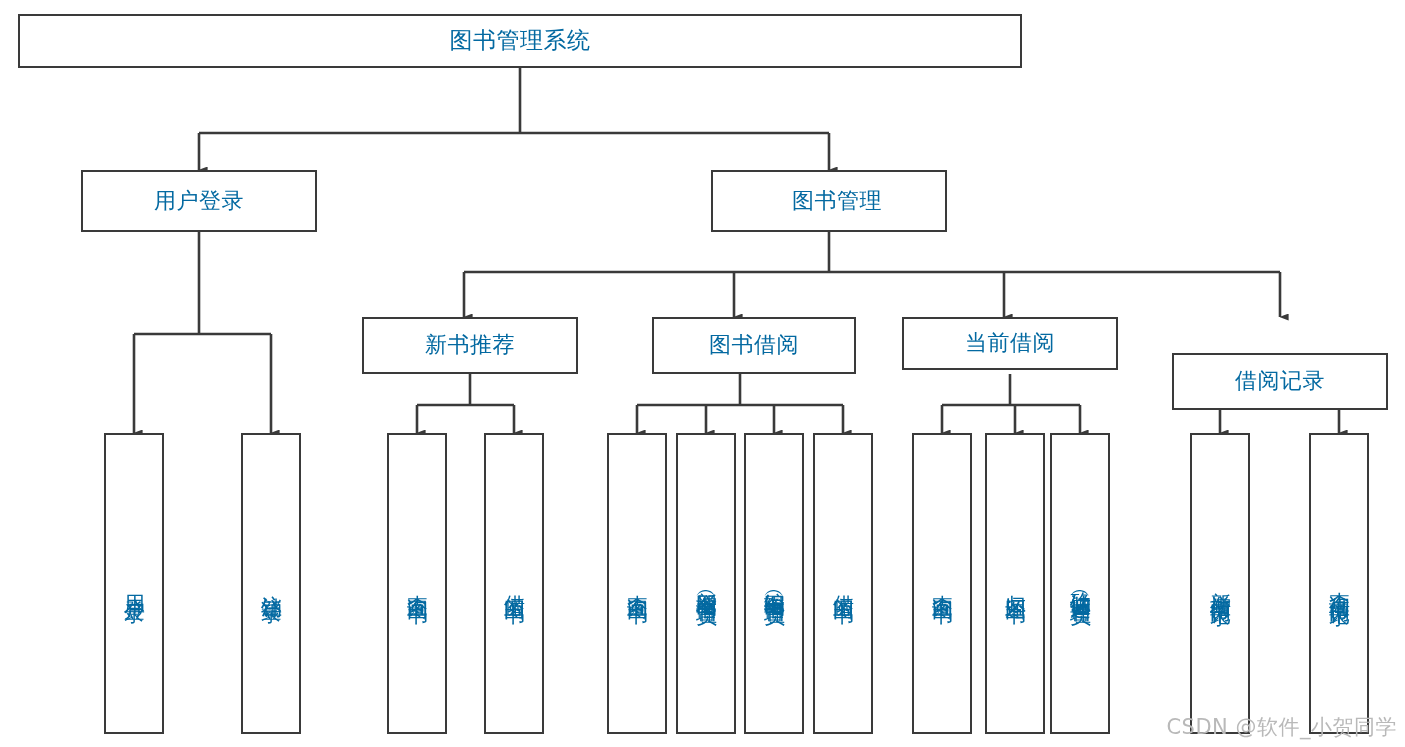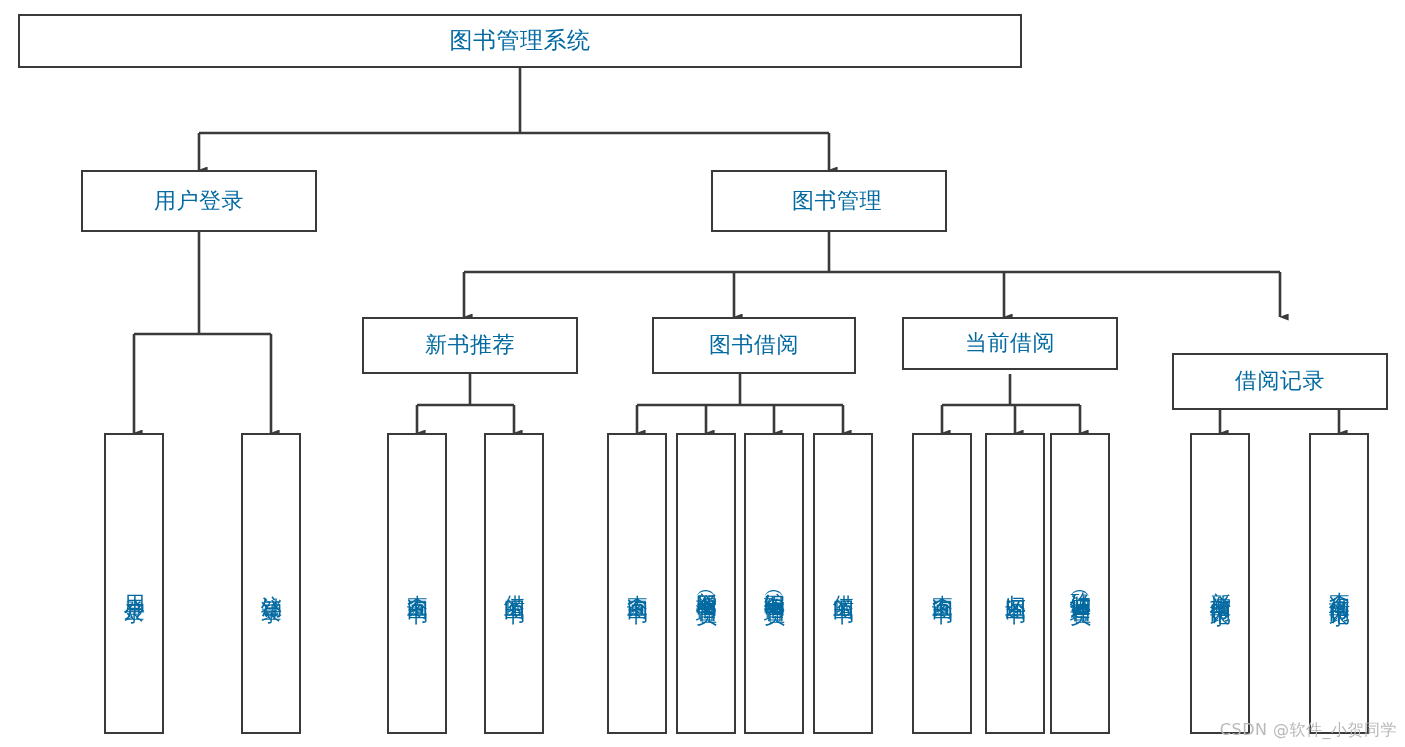--- a/index.html
+++ b/index.html
@@ -58,21 +58,21 @@
     white-space: nowrap;
   }
   .node.leaf.tall .label {
     font-size: 21px;
     letter-spacing: 2px;
   }
   .watermark {
     position: absolute;
     right: 8px;
     bottom: 6px;
-    font-size: 16px;
+    font-size: 21px;
     color: #b9b9b9;
     letter-spacing: 0.5px;
     white-space: nowrap;
   }
 </style>
 </head>
 <body>
 
 <div id="canvas">
 

